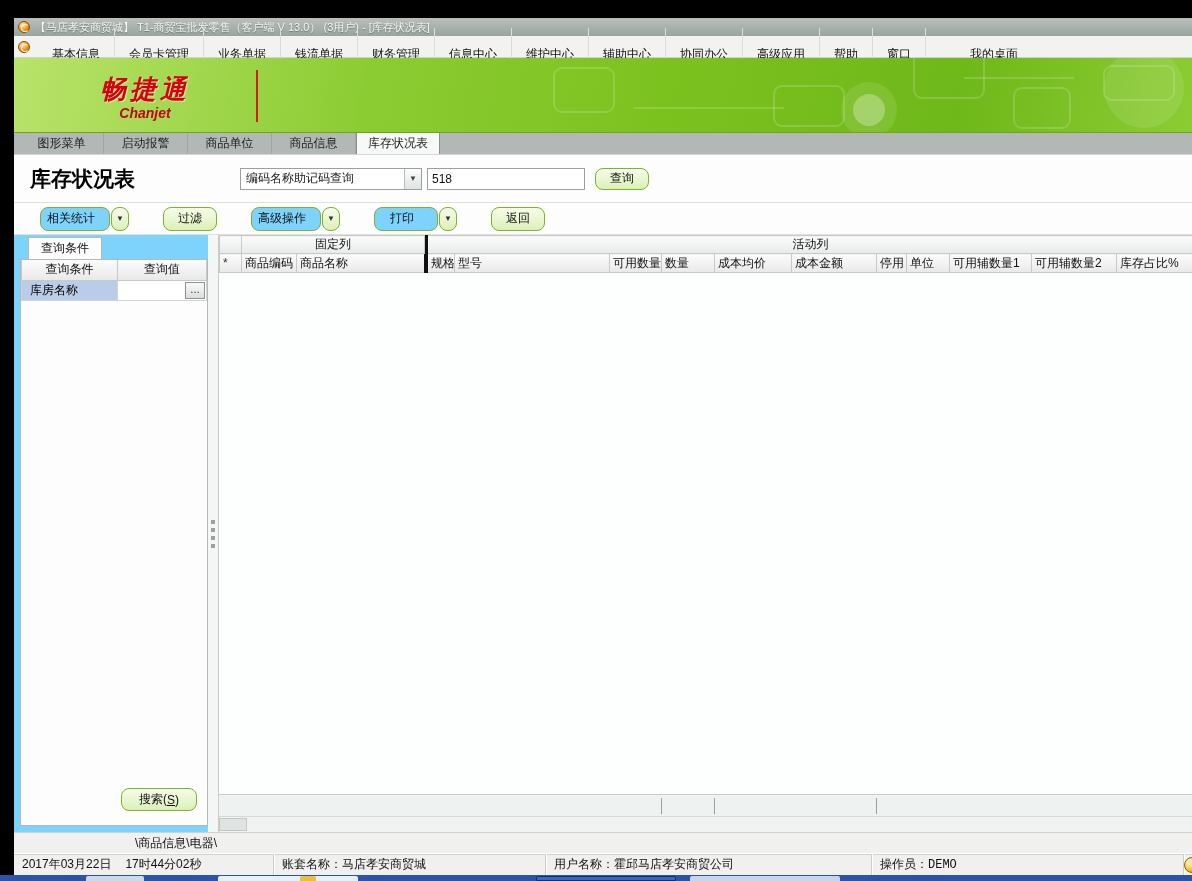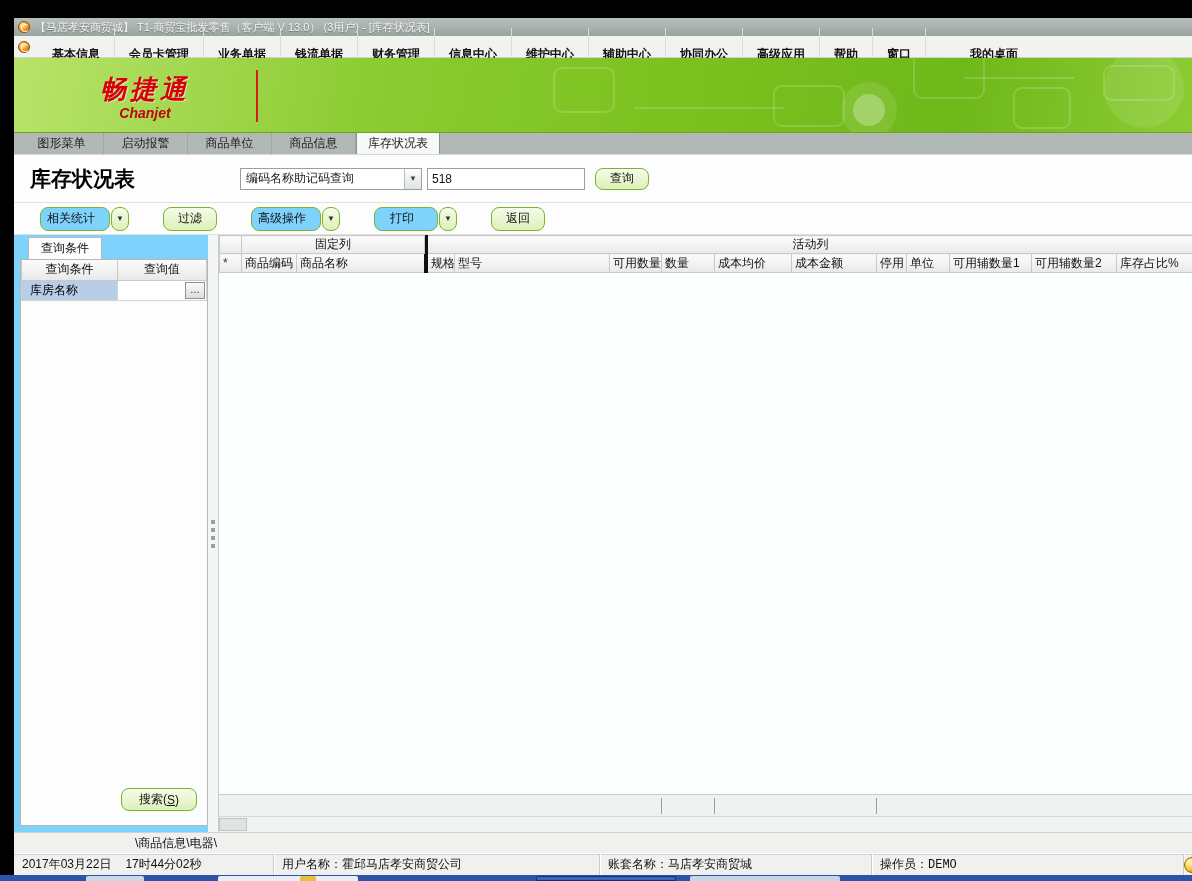--- a/index.html
+++ b/index.html
@@ -35,21 +35,21 @@
   }
   
   .menubar {
     height:22px; flex:0 0 22px; background:#f2f2f0;
     border-bottom:1px solid #cfd3cf;
     display:flex; align-items:center; padding-left:4px; color:#111;
   }
   .menubar .app-icon { margin-right:8px; }
   .menu-item {
     padding:15px 14px; height:37px; line-height:22px; cursor:default;
-    border-right:1px solid #dcdcda; white-space:nowrap;font-weight:bold;
+    border-right:1px solid #dcdcda; white-space:nowrap;
   }
   .menu-item:last-child { border-right:none; margin-left:30px; }
   
   .banner {
     height:75px; flex:0 0 75px; position:relative; overflow:hidden;
     background:linear-gradient(100deg,#b9e36a 0%,#8ccc33 30%,#7cc21f 55%,#6fb81a 80%,#8ccc33 100%);
     border-bottom:1px solid #6da51c;
   }
   .banner svg.pattern { position:absolute; inset:0; }
   .brand {
@@ -396,22 +396,22 @@
     <div class="status1">
       <span class="path-label">『分类路径』</span>
       <span class="path-value">\商品信息\电器\</span>
     </div>
 
     <div class="status2">
       <span class="seg date-time">
         <span>2017年03月22日</span>
         <span>17时44分02秒</span>
       </span>
+      <span class="seg account">账套名称：马店孝安商贸城</span>
       <span class="seg user">用户名称：霍邱马店孝安商贸公司</span>
-      <span class="seg account">账套名称：马店孝安商贸城</span>
       <span class="seg operator">操作员：DEMO</span>
       <span class="notify-icon"></span>
     </div>
 
   </div>
 </div>
 
 <div class="taskbar">
   <i class="tb1"></i>
   <i class="tb2"></i>

